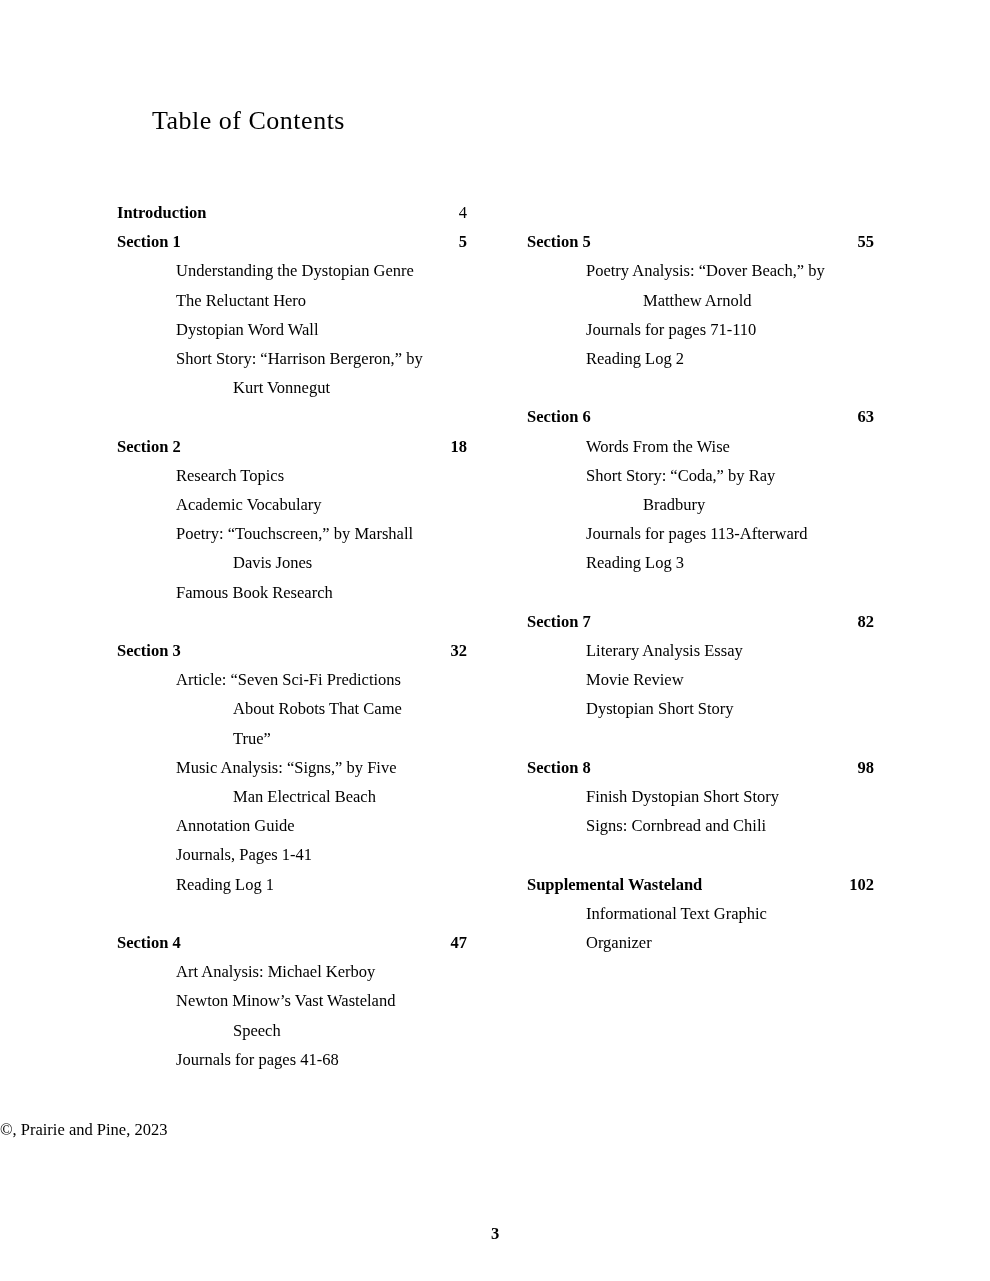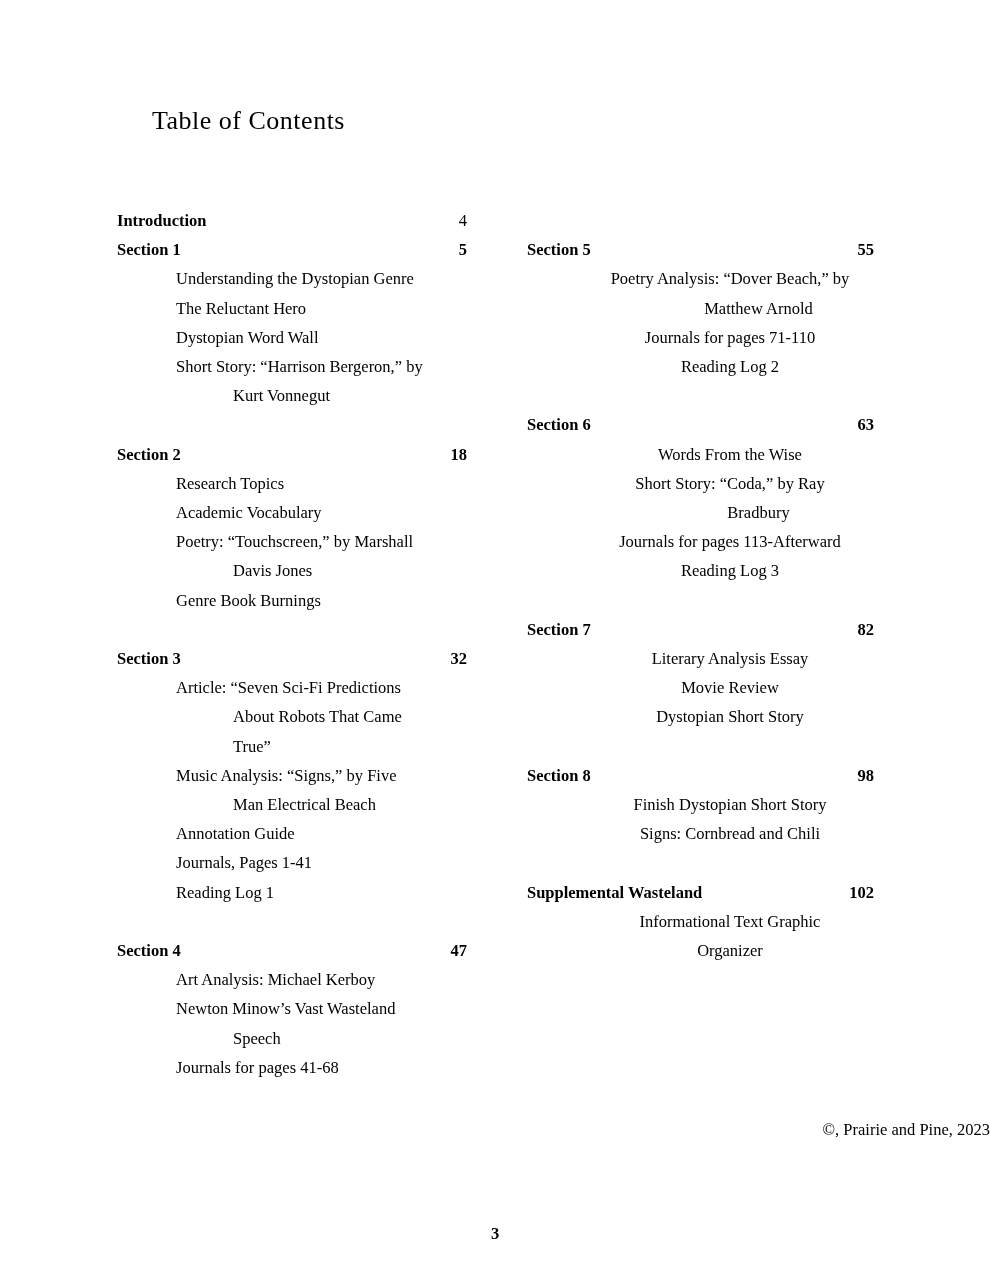--- a/index.html
+++ b/index.html
@@ -25,24 +25,23 @@
     line-height: 1.2;
     letter-spacing: 0.5px;
   }
   .toc-columns {
     position: absolute;
     left: 117px;
     top: 198px;
     display: flex;
     font-size: 16.5px;
     line-height: 29.2px;
-    margin-top: 8px;
   }
   .col-left  { width: 350px; }
-  .col-right { width: 347px; margin-left: 60px; padding-top: 29.2px; text-align: center; }
+  .col-right { width: 347px; margin-left: 60px; padding-top: 29.2px; }
 
   .sec { }
   .sec.gap { margin-top: 29.2px; }
   .sec-header {
     display: flex;
     justify-content: space-between;
     align-items: baseline;
   }
   .sec-title { font-weight: bold; }
   .sec-page  { font-weight: normal; }
@@ -50,21 +49,21 @@
 
   .line { white-space: nowrap; }
   .line.indent1 { padding-left: 59px; }
   .line.indent2 { padding-left: 116px; }
 
   .copyright {
     position: absolute;
     left: 0;
     top: 1120px;
     width: 990px;
-    text-align: right;
+    text-align: left;
     font-size: 16.5px;
   }
   .page-number {
     position: absolute;
     left: 0;
     top: 1224px;
     width: 990px;
     text-align: center;
     font-size: 16.5px;
     font-weight: bold;
@@ -97,21 +96,21 @@
         </div>
         <div class="sec gap">
           <div class="sec-header">
             <span class="sec-title">Section 2</span>
             <span class="sec-page bold">18</span>
           </div>
           <div class="line indent1">Research Topics</div>
           <div class="line indent1">Academic Vocabulary</div>
           <div class="line indent1">Poetry: “Touchscreen,” by Marshall</div>
           <div class="line indent2">Davis Jones</div>
-          <div class="line indent1">Genre Book Burnings</div>
+          <div class="line indent1">Famous Book Research</div>
         </div>
         <div class="sec gap">
           <div class="sec-header">
             <span class="sec-title">Section 3</span>
             <span class="sec-page bold">32</span>
           </div>
           <div class="line indent1">Article: “Seven Sci-Fi Predictions</div>
           <div class="line indent2">About Robots That Came</div>
           <div class="line indent2">True”</div>
           <div class="line indent1">Music Analysis: “Signs,” by Five</div>

